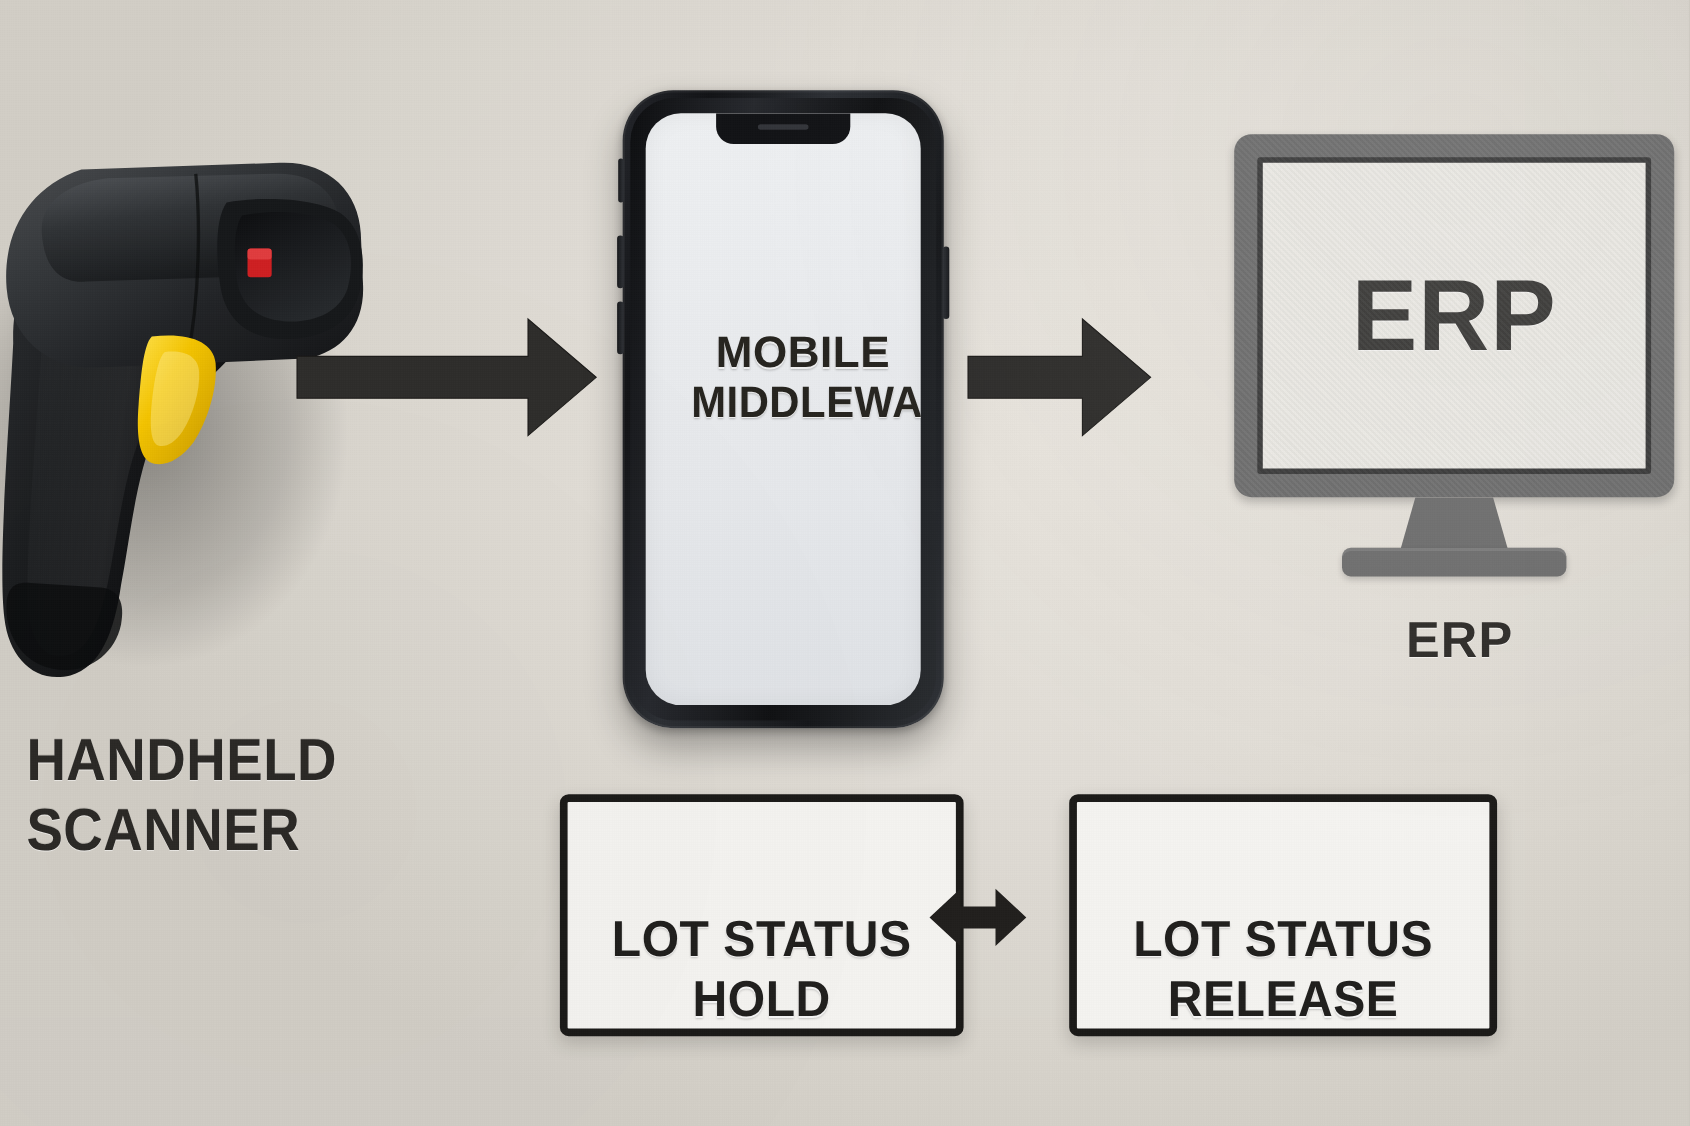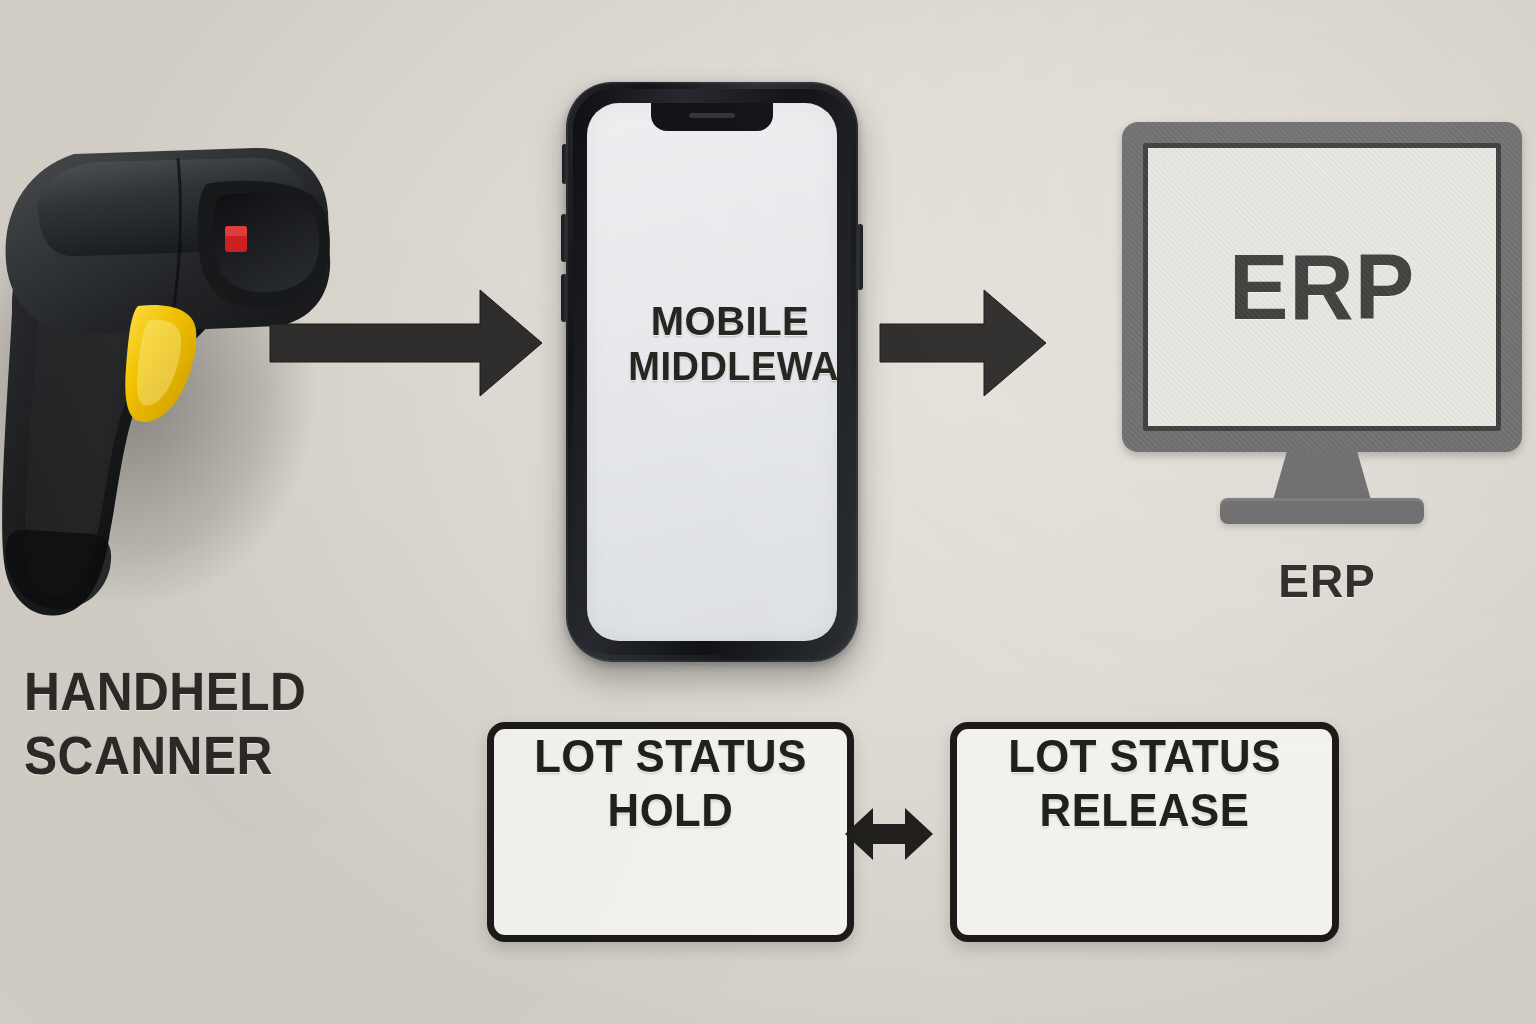--- a/index.html
+++ b/index.html
@@ -172,25 +172,26 @@
     font-size: 46px;
     letter-spacing: 1px;
     text-shadow: 0 1px 0 rgba(255,255,255,.6);
   }
 
   
   .status-box {
     position: absolute;
     background: #f4f3f0;
     border: 7px solid #1b1a18;
-    border-radius: 18px;
+    border-radius: 8px;
     display: flex;
-    align-items: flex-start;
+    align-items: flex-end;
     justify-content: center;
     box-shadow: 0 7px 16px rgba(0,0,0,.16);
+    margin-left: 22px;
   }
   .status-box span {
     display: block;
     text-align: center;
     color: #201f1d;
     font-weight: 700;
     font-size: 46px;
     line-height: 1.18;
     letter-spacing: .5px;
     transform: scaleX(.95);

